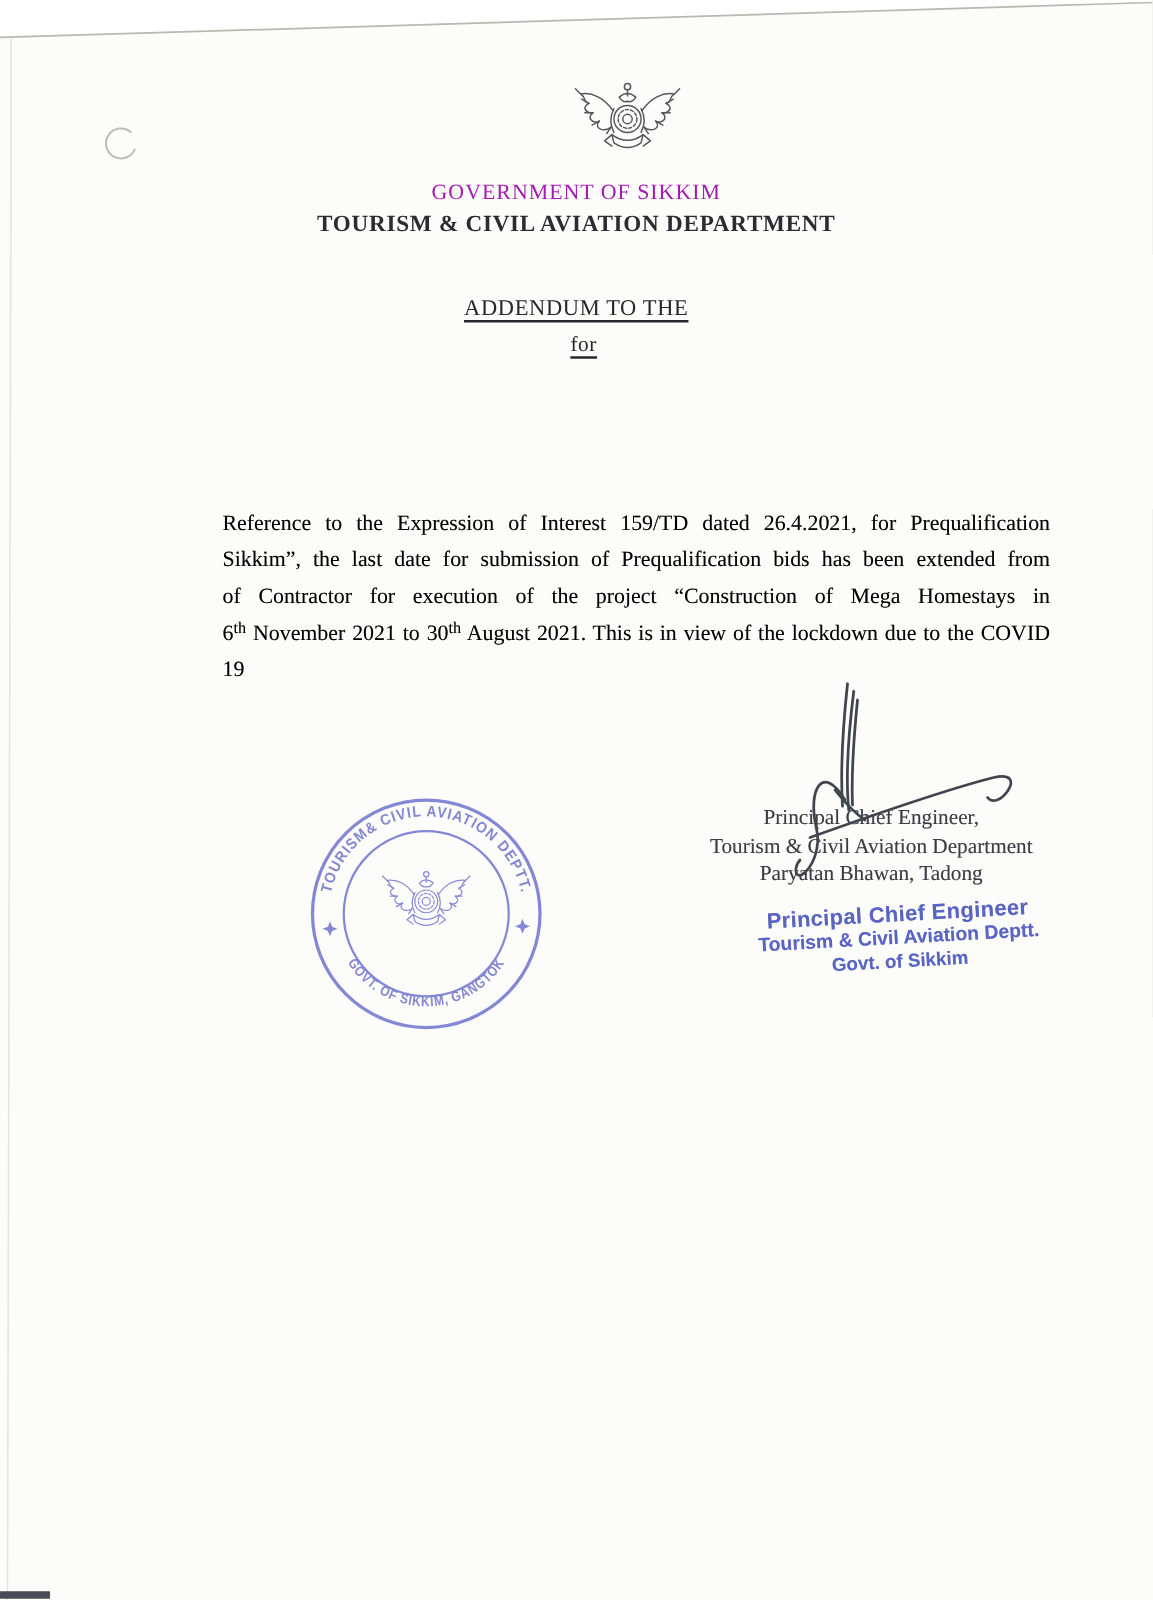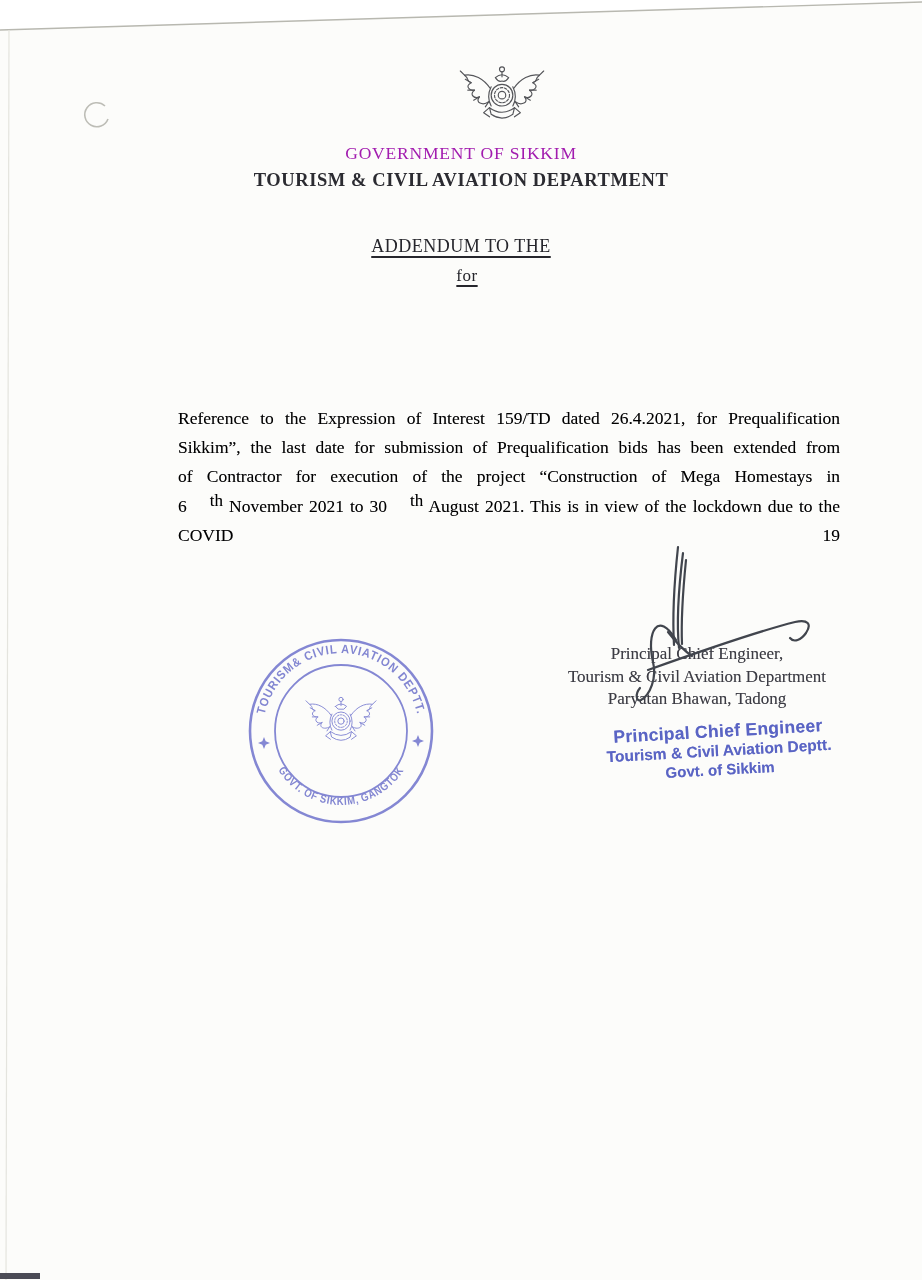--- a/index.html
+++ b/index.html
@@ -27,21 +27,21 @@
   }
   .title-line.small{font-size:17px;padding-left:12px;}
   
   .body-par{
     left:178px;top:404px;width:662px;
     font-size:17.5px;line-height:29.2px;color:#000000;
     text-shadow:0 0 0.4px rgba(62,62,70,.45);
   }
   .body-line{text-align:justify;}
   .body-line.just{text-align-last:justify;}
-  sup{font-size:17px;line-height:0;vertical-align:6px;margin-left:23px;}
+  sup{font-size:13px;line-height:0;vertical-align:6px;}
   
   .sign-block{
     left:556px;top:643px;width:282px;text-align:center;
     font-size:17px;line-height:22.6px;color:#3c3c44;
     text-shadow:0 0 0.4px rgba(60,60,68,.4);
   }
   
   .stamp{
     left:593px;top:721px;width:252px;text-align:center;
     font-family:"Liberation Sans", sans-serif;font-weight:bold;

